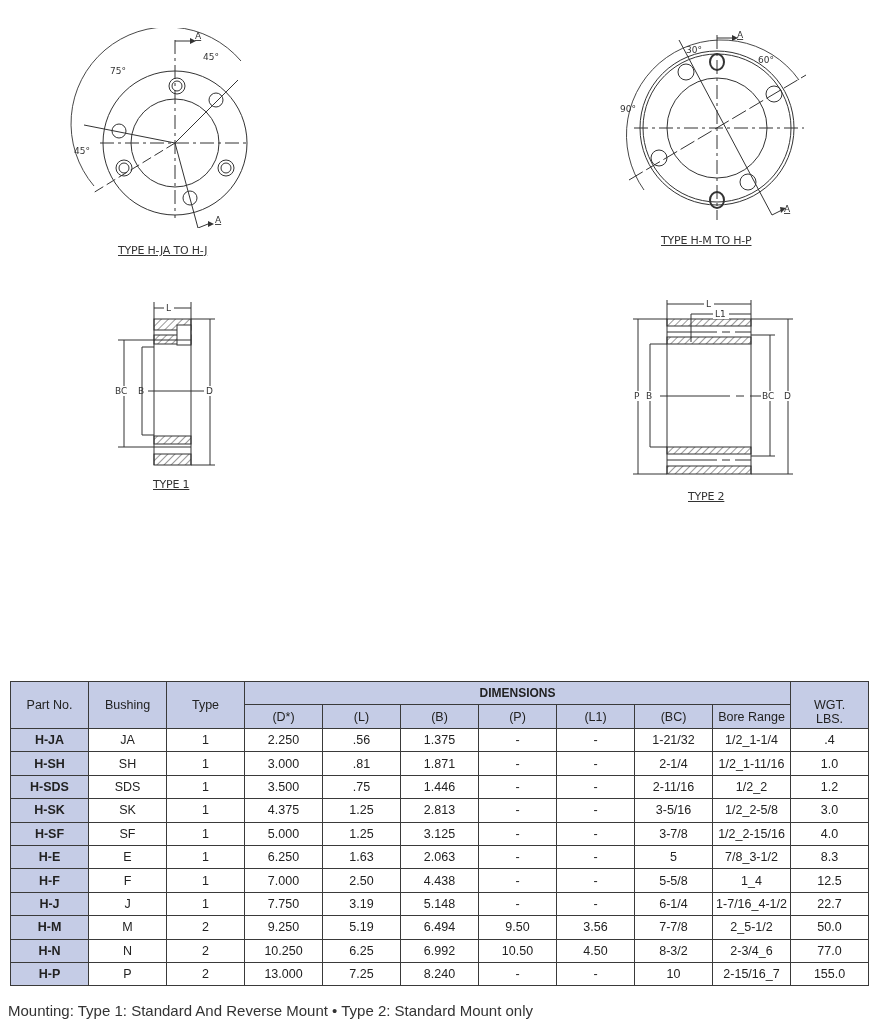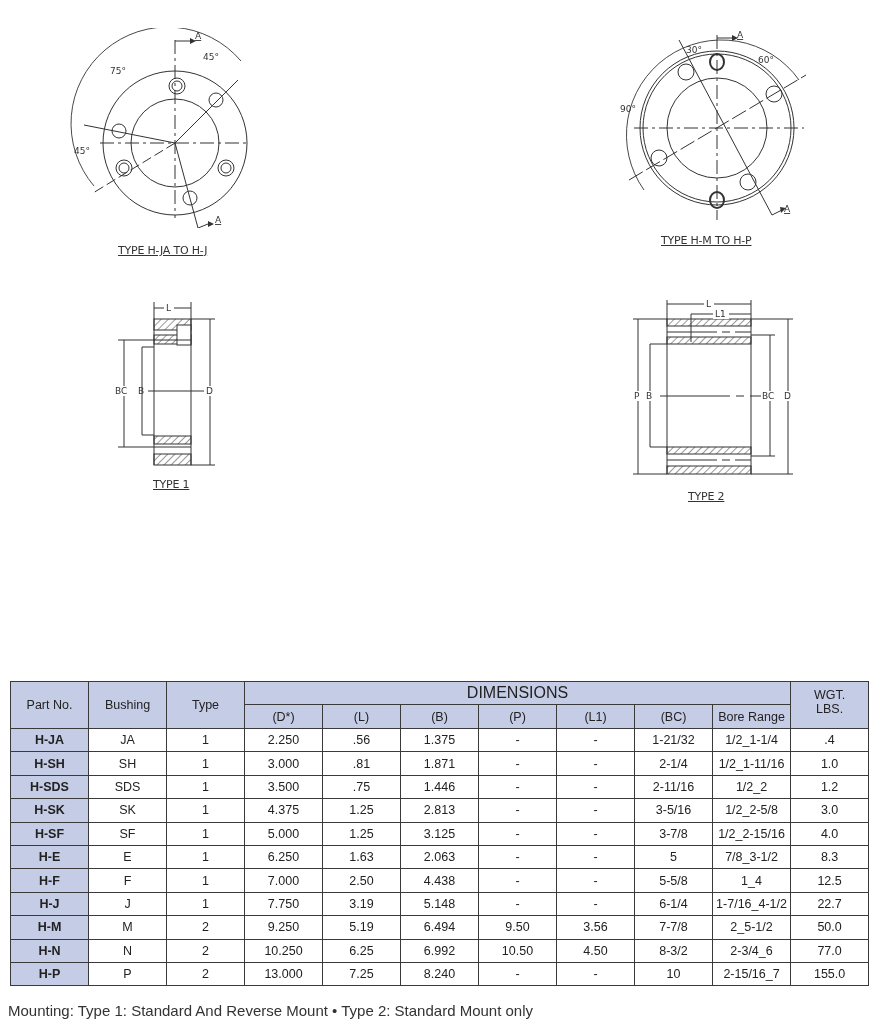--- a/index.html
+++ b/index.html
@@ -5,23 +5,23 @@
     html, body { margin: 0; padding: 0; background: #ffffff; }
     body { width: 885px; height: 1024px; position: relative; overflow: hidden; font-family: "Liberation Sans", sans-serif; color: #222; }
     .drawing { position: absolute; }
     .drawing svg { display: block; }
     .caption { position: absolute; font-family: "DejaVu Sans", sans-serif; font-size: 11px; text-decoration: underline; color: #333; letter-spacing: -0.2px; white-space: nowrap; }
     table.spec { position: absolute; left: 10px; top: 681px; border-collapse: collapse; width: 858px; table-layout: fixed; font-size: 12.5px; }
     table.spec th, table.spec td { border: 1.5px solid #3a3a3a; text-align: center; padding: 0; overflow: hidden; white-space: nowrap; }
     table.spec th { background: #c5cce6; font-weight: normal; color: #222; }
     table.spec thead tr.r1 th { height: 22px; }
     table.spec thead tr.r2 th { height: 23px; }
-    table.spec th.dimhead { font-weight: normal; font-size: 16px; }
+    table.spec th.dimhead { font-weight: bold; font-size: 12px; }
     table.spec th.tall { vertical-align: middle; margin-top: 37px; }
-    table.spec th.wgt { vertical-align: top; padding-top: 6px; line-height: 14px; }
+    table.spec th.wgt { vertical-align: top; padding-top: 16px; line-height: 14px; }
     table.spec td { height: 22.4px; color: #222; }
     table.spec td.part { background: #c5cce6; font-weight: bold; }
     .footnote { position: absolute; left: 8px; top: 1002px; font-size: 15px; color: #333; white-space: nowrap; }
   </style>
 </head>
 <body>
 
 <div class="drawing" style="left:60px; top:28px;">
   <svg width="200" height="200" viewBox="0 0 200 200">
     <g fill="none" stroke="#333" stroke-width="1">

